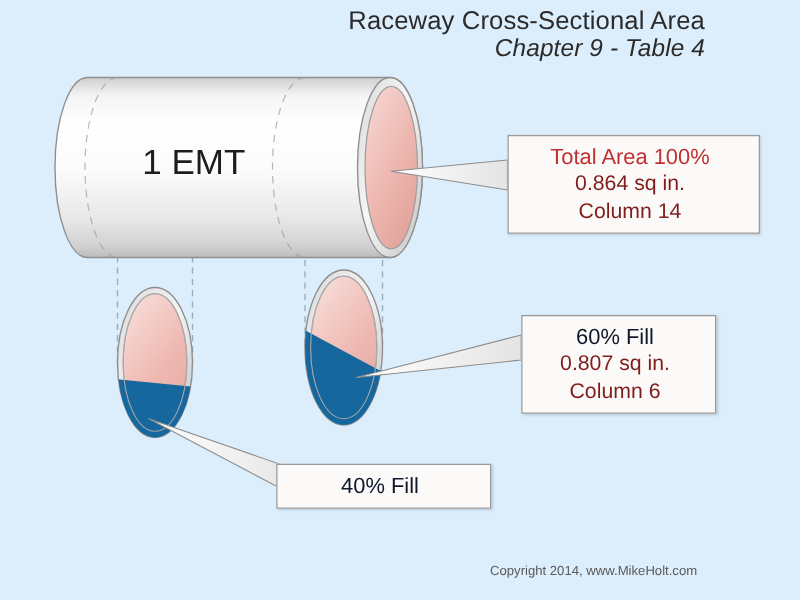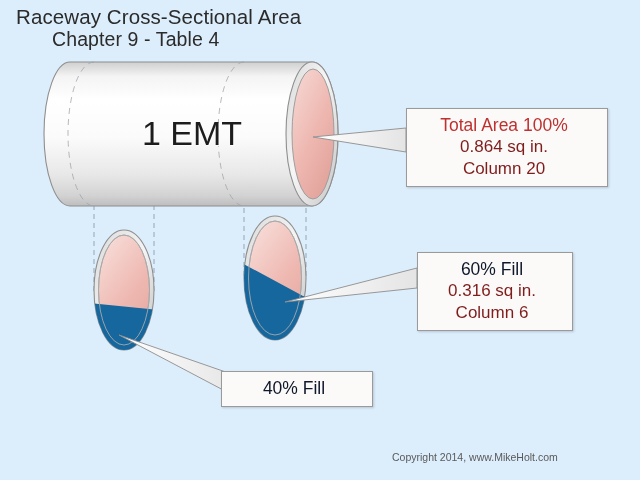--- a/index.html
+++ b/index.html
@@ -19,49 +19,50 @@
     position: absolute;
     left: 0;
     top: 0;
     width: 640px;
     height: 480px;
   }
 
   
   .title-block {
     position: absolute;
-    left: 16px;
+    left: 0;
     top: 6px;
     width: 564px;
-    text-align: left;
+    text-align: right;
     line-height: 1.08;
   }
   .title-main {
     display: block;
     font-size: 20.5px;
     color: #2b2b2b;
     letter-spacing: 0.1px;
   }
   .title-sub {
     display: block;
     font-size: 19.5px;
+    font-style: italic;
     color: #2b2b2b;
     letter-spacing: 0.1px;
     margin-top: 1px;
     margin-left: 36px;
   }
 
   
   .pipe-label {
     position: absolute;
-    left: 122px;
+    left: 95px;
     top: 114px;
     width: 120px;
-    text-align: right;
-    font-size: 34px;
+    text-align: center;
+    font-size: 28px;
     color: #1d1d1d;
     text-shadow: 1px 1px 0 rgba(255,255,255,0.85);
   }
 
   
   .callout {
     position: absolute;
     background: #fbfaf8;
     border: 1px solid #9a9a9a;
     box-shadow: 1px 1px 2px rgba(60,70,80,0.22);
@@ -80,21 +81,21 @@
     font-size: 17px;
     line-height: 1.26;
     color: #7f1d1d;
     white-space: nowrap;
   }
   .hl-red  { color: #bf3030; }
   .hl-blue { color: #0f172a; }
 
   #callout-total { left: 406px; top: 108px; width: 202px; }
   #callout-60    { left: 417px; top: 252px; width: 156px; }
-  #callout-40    { left: 221px; top: 371px; width: 152px; }
+  #callout-40    { left: 221px; top: 371px; width: 172px; }
 
   
   .copyright {
     position: absolute;
     left: 392px;
     top: 451px;
     font-size: 10.5px;
     color: #5a5a5a;
     white-space: nowrap;
   }
@@ -204,26 +205,26 @@
   <div class="title-block">
     <span class="title-main">Raceway Cross-Sectional Area</span>
     <span class="title-sub">Chapter 9 - Table 4</span>
   </div>
 
   <div class="pipe-label">1 EMT</div>
 
   <div class="callout" id="callout-total">
     <span class="hl hl-red">Total Area 100%</span>
     <span class="ln">0.864 sq in.</span>
-    <span class="ln">Column 20</span>
+    <span class="ln">Column 14</span>
   </div>
 
   <div class="callout" id="callout-60">
     <span class="hl hl-blue">60% Fill</span>
-    <span class="ln">0.316 sq in.</span>
+    <span class="ln">0.807 sq in.</span>
     <span class="ln">Column 6</span>
   </div>
 
   <div class="callout" id="callout-40">
     <span class="hl hl-blue">40% Fill</span>
   </div>
 
   <div class="copyright">Copyright 2014, www.MikeHolt.com</div>
 
 </div>

